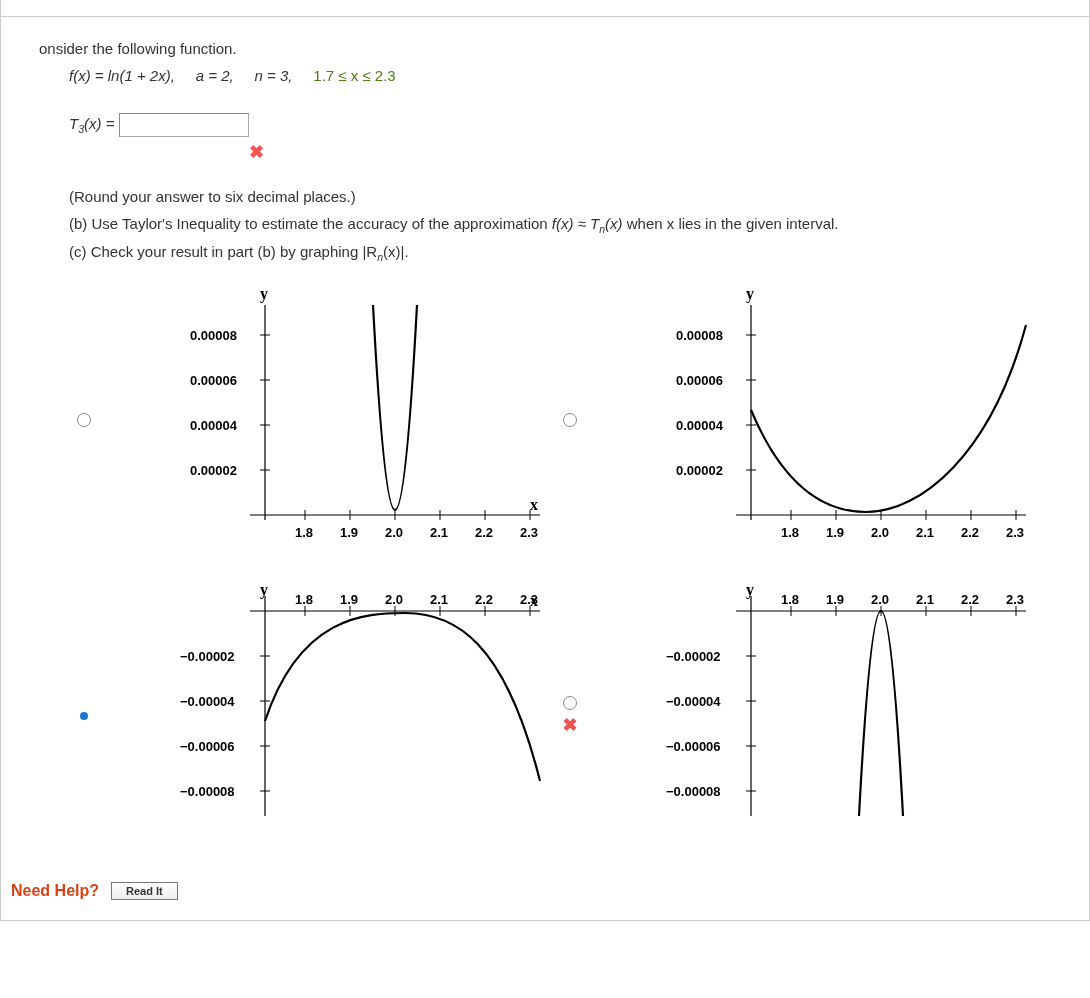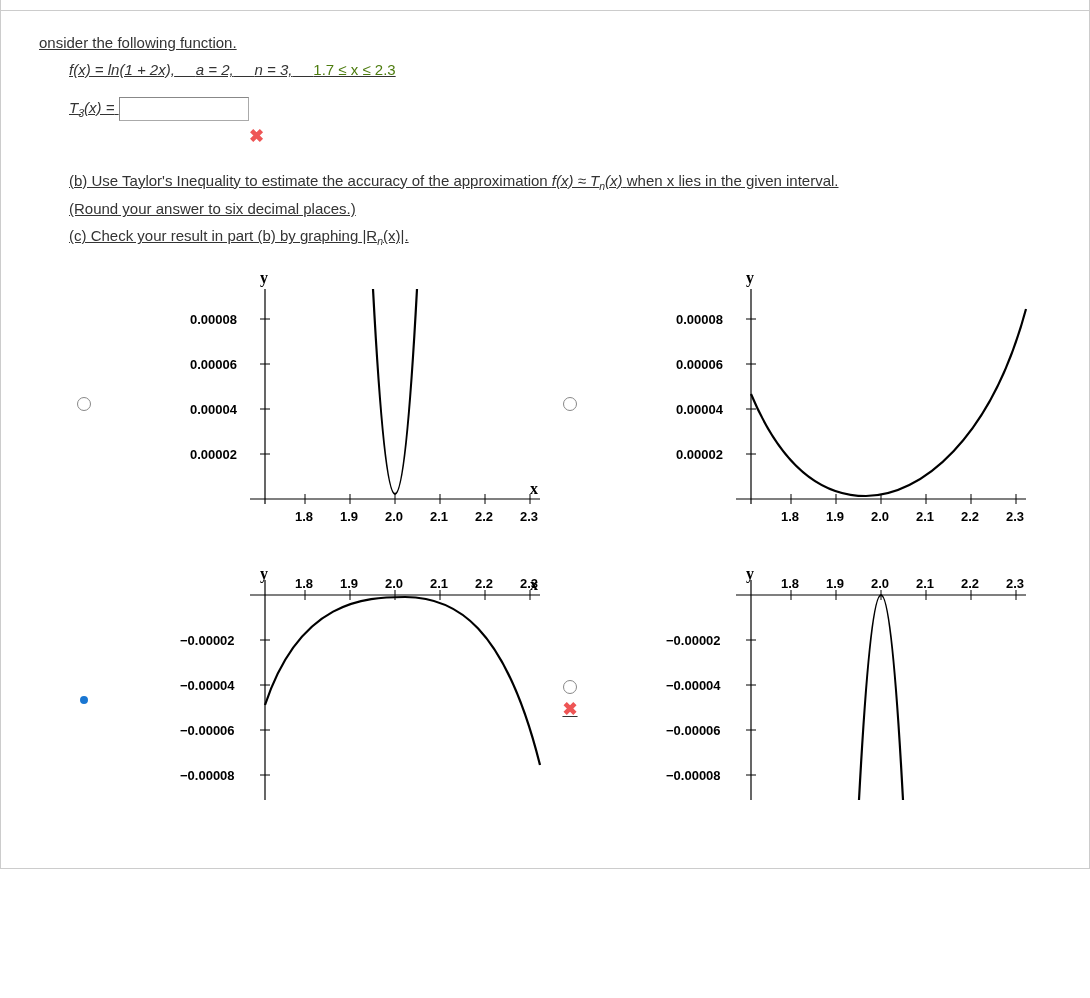--- a/index.html
+++ b/index.html
@@ -8,24 +8,23 @@
     padding: 0;
     font-family: Verdana, Arial, sans-serif;
     font-size: 15px;
     color: #333;
     background: #fff;
     width: 1090px;
   }
   .container {
     border: 1px solid #ccc;
     border-top: none;
-    padding: 10px 0 20px 38px;
+    padding: 16px 0 20px 38px;
     position: relative;
     margin-left: 0;
-    text-decoration: underline;
   }
   .top-rule {
     border-bottom: 1px solid #ccc;
     height: 1px;
     margin-bottom: 20px;
     margin-left: -38px;
   }
   .line { margin: 3px 0; line-height: 1.6; }
   .indent { margin-left: 30px; }
   .red { color: #4d7c0f; }
@@ -114,33 +113,33 @@
     <span style="font-style:italic">f(x) = ln(1 + 2x),</span>
     &nbsp;&nbsp;&nbsp;
     <span style="font-style:italic">a = 2,</span>
     &nbsp;&nbsp;&nbsp;
     <span style="font-style:italic">n = 3,</span>
     &nbsp;&nbsp;&nbsp;
     <span class="red">1.7 ≤ x ≤ 2.3</span>
   </div>
 
 
-  <div class="line indent" style="margin-top:14px;margin-bottom:18px">
+  <div class="line indent" style="margin-top:24px;margin-bottom:18px">
     <span style="font-style:italic"><span>T</span><sub>3</sub><span>(x) =</span></span>
     <span class="input-box" style="width:130px"></span>
     <br>
     <span class="xmark" style="margin-left:180px">✖</span>
   </div>
 
+  <div class="line indent">(Round your answer to six decimal places.)</div>
   <div class="line indent">
     <span>(b) Use Taylor's Inequality to estimate the accuracy of the approximation  </span>
     <span style="font-style:italic"><span>f(x) ≈ T</span><sub>n</sub><span>(x)</span></span>
     <span>  when x lies in the given interval.</span>
   </div>
-  <div class="line indent">(Round your answer to six decimal places.)</div>
 
   <div class="line indent" style="margin-bottom:6px">
     <span>(c) Check your result in part (b) by graphing  |R</span><sub style="font-style:italic">n</sub><span>(x)|.</span>
   </div>
 
   <div class="prob-graphs indent">
 
     <div class="graph-cell">
       <div class="radio-col">
           <div class="radio"></div>
@@ -293,13 +292,17 @@
             <line class="tick" x1="325" x2="325" y1="5" y2="15"></line>
               <text class="tlabel" x="315" y="3">2.3</text>
           </g>
           <path class="curve" d="M168,215 Q190,-195 212,215"></path>
         </g>
       </svg>
     </div>
 
   </div>
 
+  <div class="need-help-row">
+    <span class="need-help">Need Help?</span>
+    <span class="readit">Read It</span>
+  </div>
 </div>
 
 </body></html>

